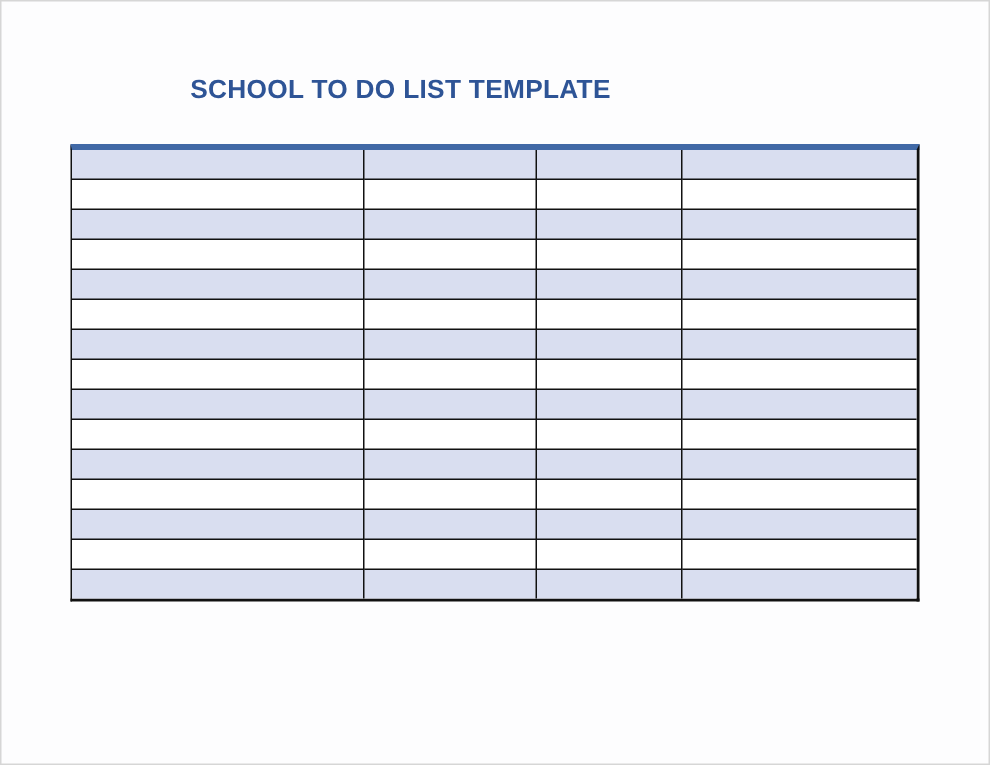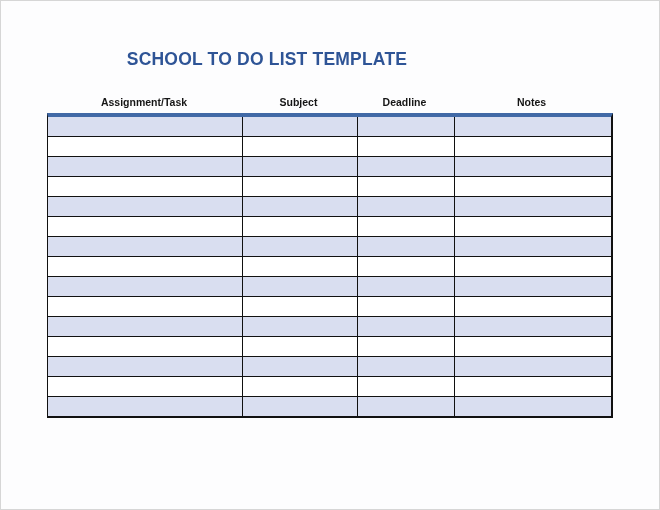--- a/index.html
+++ b/index.html
@@ -130,26 +130,20 @@
 </style>
 </head>
 <body>
 
 <div class="page">
 
   <div class="title">SCHOOL TO DO LIST TEMPLATE</div>
 
   <div class="table-block">
 
-    <div class="col-headers">
-      <div class="col-header ch-0">Assignment/Task</div>
-      <div class="col-header ch-1">Subject</div>
-      <div class="col-header ch-2">Deadline</div>
-      <div class="col-header ch-3">Notes</div>
-    </div>
 
     <div class="grid">
       <table class="grid-table">
         <colgroup>
           <col class="c0">
             <col class="c1">
             <col class="c2">
             <col class="c3">
         </colgroup>
         <tbody id="table-body">

